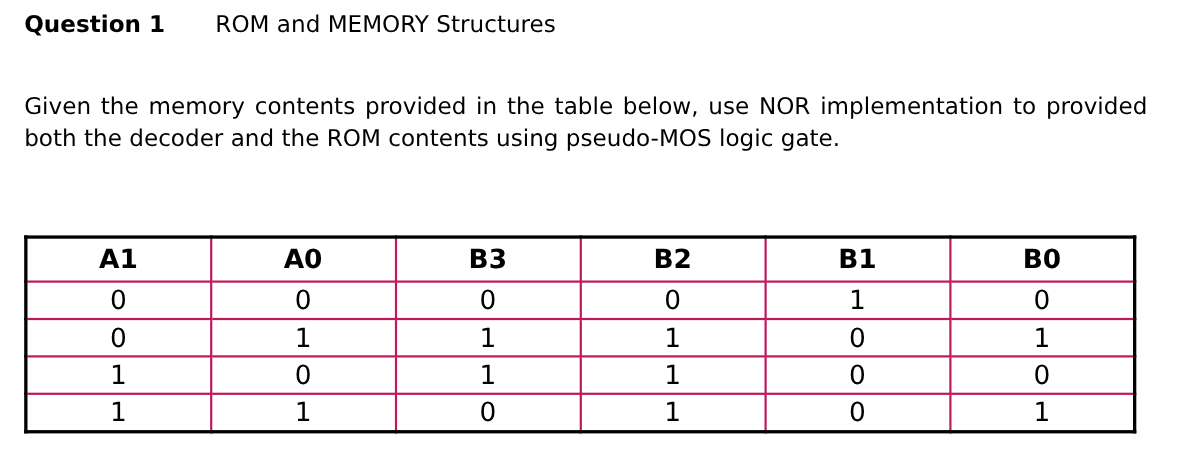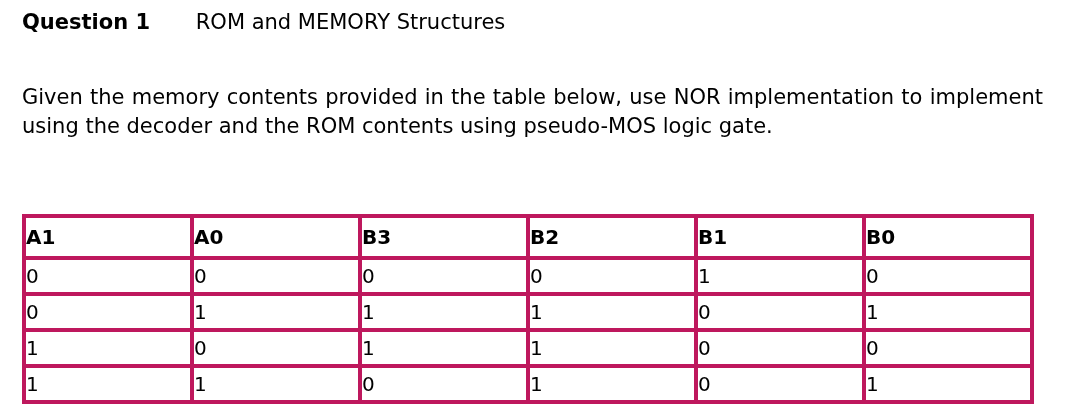--- a/index.html
+++ b/index.html
@@ -58,24 +58,24 @@
     width: 1008px;
     border-collapse: collapse;
     table-layout: fixed;
     border: 3px solid #000000;
   }
   .rom-table col {
     width: 168px;
   }
   .rom-table th,
   .rom-table td {
-    border: 4px solid #be185d;
-    text-align: left;
+    border: 2px solid #be185d;
+    text-align: center;
     vertical-align: middle;
-    font-size: 20px;
+    font-size: 24px;
     padding: 0;
   }
   .rom-table th {
     font-weight: bold;
     height: 38px;
     line-height: 38px;
   }
   .rom-table td {
     font-weight: normal;
     height: 32px;
@@ -85,21 +85,21 @@
 </head>
 <body>
 
 <div class="page">
 
   <div class="question-heading">
     <span class="q-label">Question 1</span><span class="q-title"> ROM and MEMORY Structures</span>
   </div>
 
   <div class="prompt">
-    <span>Given the memory contents provided in the table below, use NOR implementation to implement using the decoder and the ROM contents using pseudo-MOS logic gate.</span>
+    <span>Given the memory contents provided in the table below, use NOR implementation to provided both the decoder and the ROM contents using pseudo-MOS logic gate.</span>
   </div>
 
   <table class="rom-table">
     <colgroup>
       <col>
         <col>
         <col>
         <col>
         <col>
         <col>

